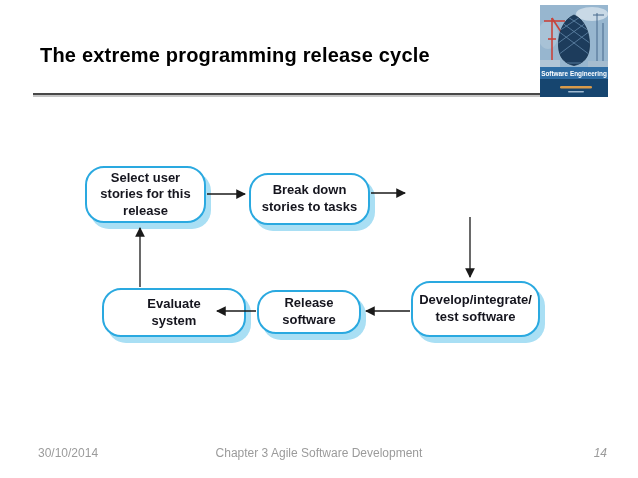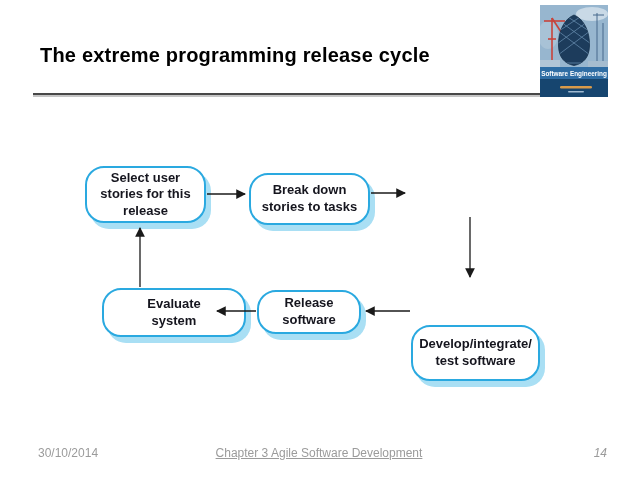--- a/index.html
+++ b/index.html
@@ -19,21 +19,21 @@
   .node{
     position:absolute;display:flex;align-items:center;justify-content:center;
     background:#ffffff;border:2px solid #2aa9e0;border-radius:19px;
     box-shadow:5px 6px 0 #a9dff4;box-sizing:border-box;
     color:#15151e;font-size:13px;font-weight:600;line-height:1.28;
     text-align:center;white-space:pre-line;
   }
   .arrows{position:absolute;left:0;top:0;width:638px;height:478px;pointer-events:none;}
   .footer-text{position:absolute;top:446px;font-size:12px;color:#9b9b9b;}
   .footer-date{left:38px;}
-  .footer-center{left:0;width:638px;text-align:center;text-decoration:underline;}
+  .footer-center{left:0;width:638px;text-align:center;}
   .footer-page{right:31px;font-style:italic;}
 </style>
 </head>
 <body>
 
 <div class="slide">
 
   <div class="slide-title">The extreme programming release cycle</div>
   <div class="title-rule"></div>
 
@@ -81,21 +81,21 @@
     <rect x="0" y="74" width="68" height="18" fill="#16456f"></rect>
     <rect x="20" y="81" width="32" height="2.6" rx="1.3" fill="#d89a4a"></rect>
     <rect x="28" y="86" width="16" height="1.6" rx="0.8" fill="#9fb9d0"></rect>
   </svg>
 
   <div class="node" style="left:85px;top:166px;width:121px;height:57px;">Select user
 stories for this
 release</div>
   <div class="node" style="left:249px;top:173px;width:121px;height:52px;">Break down
 stories to tasks</div>
-  <div class="node" style="left:411px;top:281px;width:129px;height:56px;margin-top:44px;">Develop/integrate/
+  <div class="node" style="left:411px;top:281px;width:129px;height:56px;">Develop/integrate/
 test software</div>
   <div class="node" style="left:257px;top:290px;width:104px;height:44px;">Release
 software</div>
   <div class="node" style="left:89px;top:288px;width:144px;height:49px;margin-left:13px;">Evaluate
 system</div>
 
   <svg class="arrows" viewBox="0 0 638 478" xmlns="http://www.w3.org/2000/svg">
     <defs>
       <marker id="ah" viewBox="0 0 10 10" refX="9" refY="5" markerWidth="7.5" markerHeight="7.5" orient="auto-start-reverse">
         <path d="M0,0 L10,5 L0,10 Z" fill="#1a1a1a"></path>

